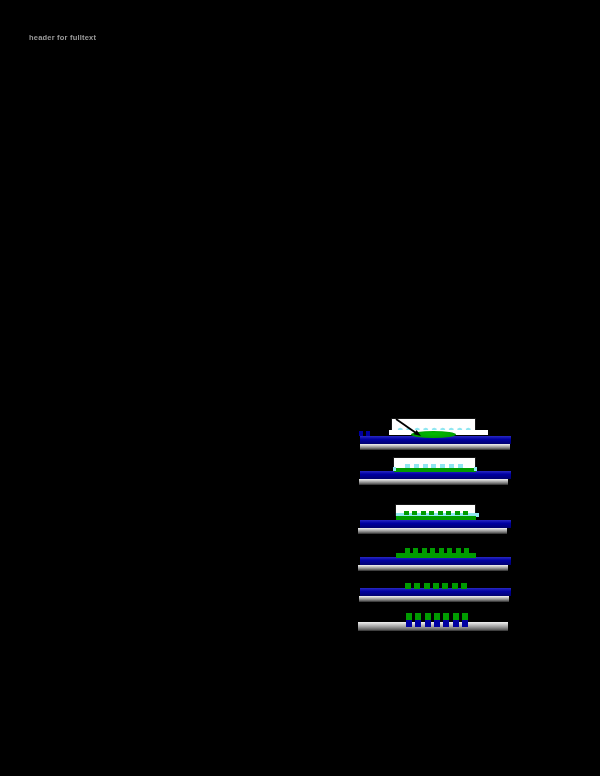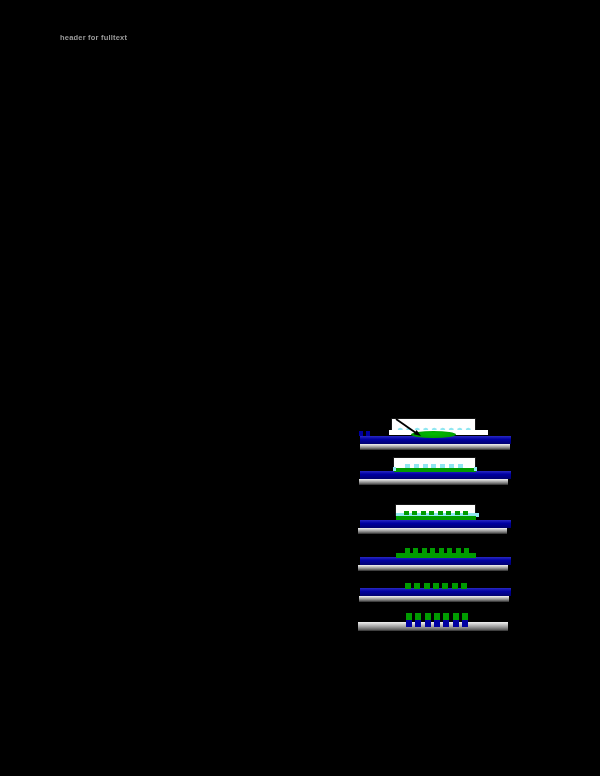--- a/index.html
+++ b/index.html
@@ -7,21 +7,21 @@
     width:600px; height:776px;
     background:#000;
     position:relative;
     overflow:hidden;
     font-family:"Liberation Sans", sans-serif;
   }
   .abs { position:absolute; box-sizing:border-box; }
 
   
   .hdr {
-    left:60px; top:33px;
+    left:29px; top:33px;
     color:var(--header-gray, #9b9b9b);
     font-size:7.5px; font-weight:bold; letter-spacing:0.2px;
     white-space:nowrap;
   }
 
   
   .film {
     background:linear-gradient(180deg, #2a2ac4 0%, var(--film-blue, #0000a2) 40%, #000070 100%);
   }
   .sub {

